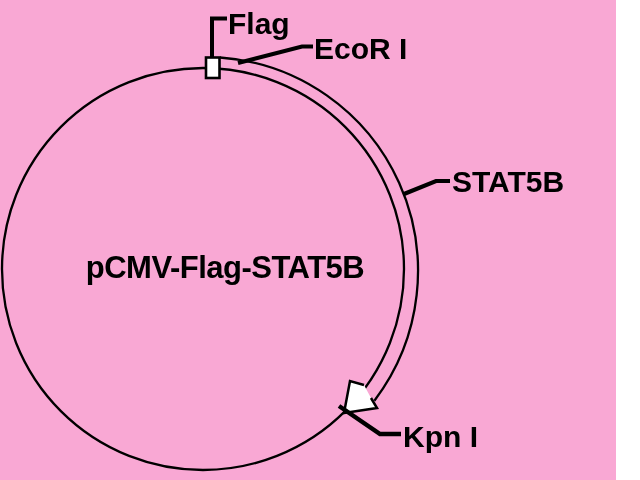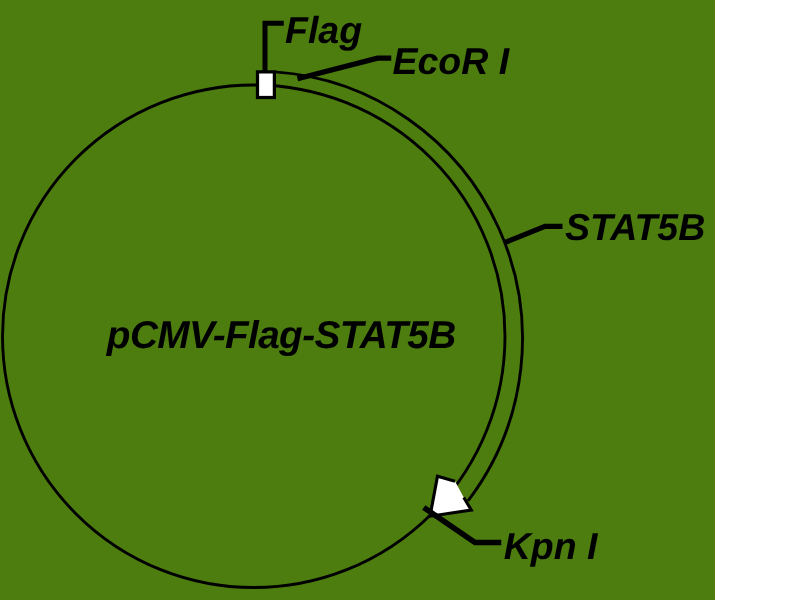--- a/index.html
+++ b/index.html
@@ -1,27 +1,26 @@
 <!DOCTYPE html>
 <html><head>
 <meta charset="utf-8">
 <style>
   html, body {
     margin: 0;
     padding: 0;
     background: #ffffff;
   }
   .figure-canvas {
-    width: 572px;
+    width: 616px;
     height: 480px;
-    background: #4d7c0f;
+    background: #f9a8d4;
     position: relative;
     overflow: hidden;
     font-family: "Liberation Sans", sans-serif;
-    font-style: italic;
   }
   svg {
     display: block;
   }
   .map-label {
     font-family: "Liberation Sans", sans-serif;
     font-weight: bold;
     fill: #000000;
   }
   .lbl-30 { font-size: 30px; }

